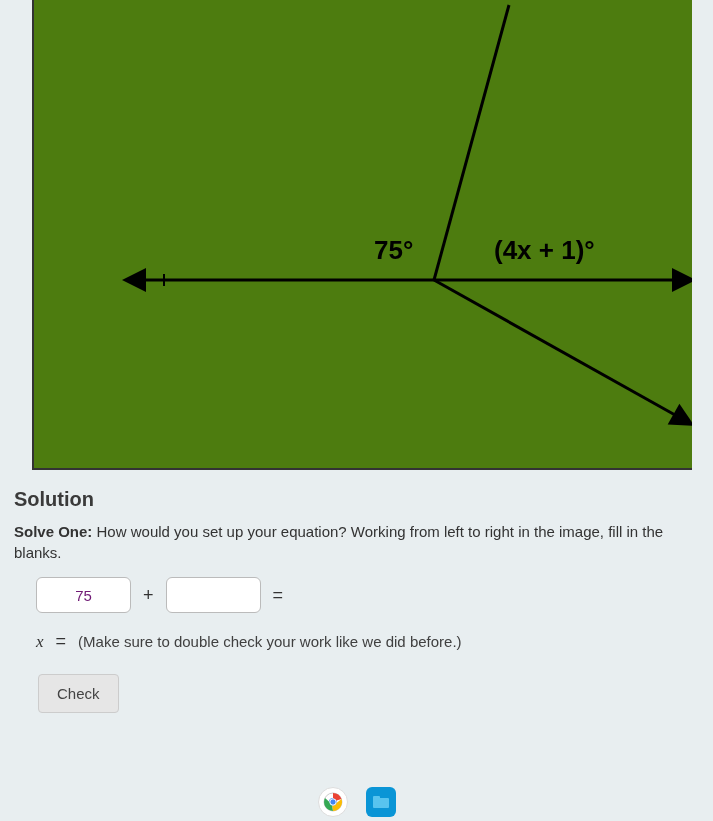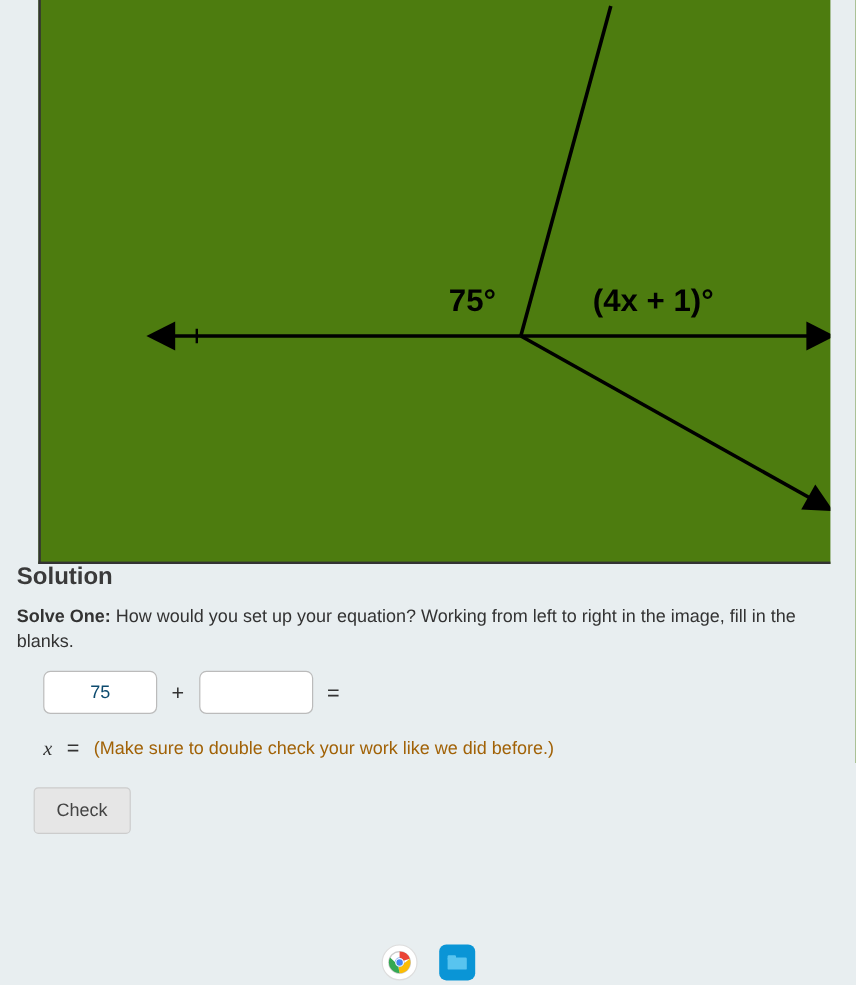--- a/index.html
+++ b/index.html
@@ -31,21 +31,21 @@
     }
     .angle-label-2 {
       position: absolute;
       left: 460px;
       top: 235px;
       font-size: 26px;
       font-weight: bold;
       color: #000;
     }
     .content {
-      padding: 0 14px 0 14px;
+      padding: 18px 14px 0 14px;
     }
     .heading {
       font-size: 20px;
       font-weight: bold;
       color: #3a3a3a;
       margin-bottom: 10px;
     }
     .step-text {
       font-size: 15px;
       color: #333;
@@ -60,21 +60,21 @@
       margin: 0 0 18px 22px;
     }
     .math-input {
       width: 95px;
       height: 36px;
       border: 1px solid #bbb;
       border-radius: 6px;
       background: #fff;
       text-align: center;
       font-size: 15px;
-      color: #0c4a6e;
+      color: #701a75;
       outline: none;
     }
     .math-input.empty { color: #aaa; }
     .op {
       font-size: 18px;
       color: #333;
       padding: 0 2px;
     }
     .italic-x {
       font-style: italic;
@@ -82,24 +82,24 @@
       font-size: 17px;
     }
     .solve-row {
       display: flex;
       align-items: center;
       gap: 10px;
       margin: 0 0 22px 22px;
     }
     .hint-text {
       font-size: 15px;
-      color: #a16207;
+      color: #404040;
     }
     .check-btn {
-      margin-left: 14px;
+      margin-left: 24px;
       padding: 10px 18px;
       background: #e6e6e6;
       border: 1px solid #ccc;
       border-radius: 4px;
       font-size: 15px;
       color: #444;
       cursor: pointer;
     }
     .taskbar {
       position: absolute;

